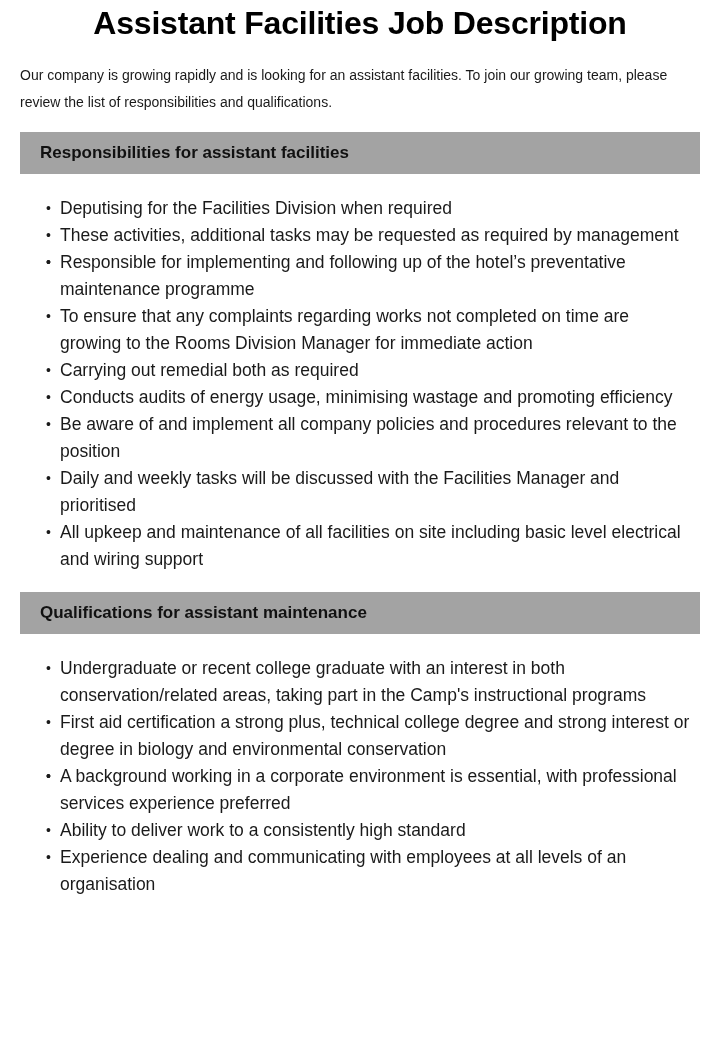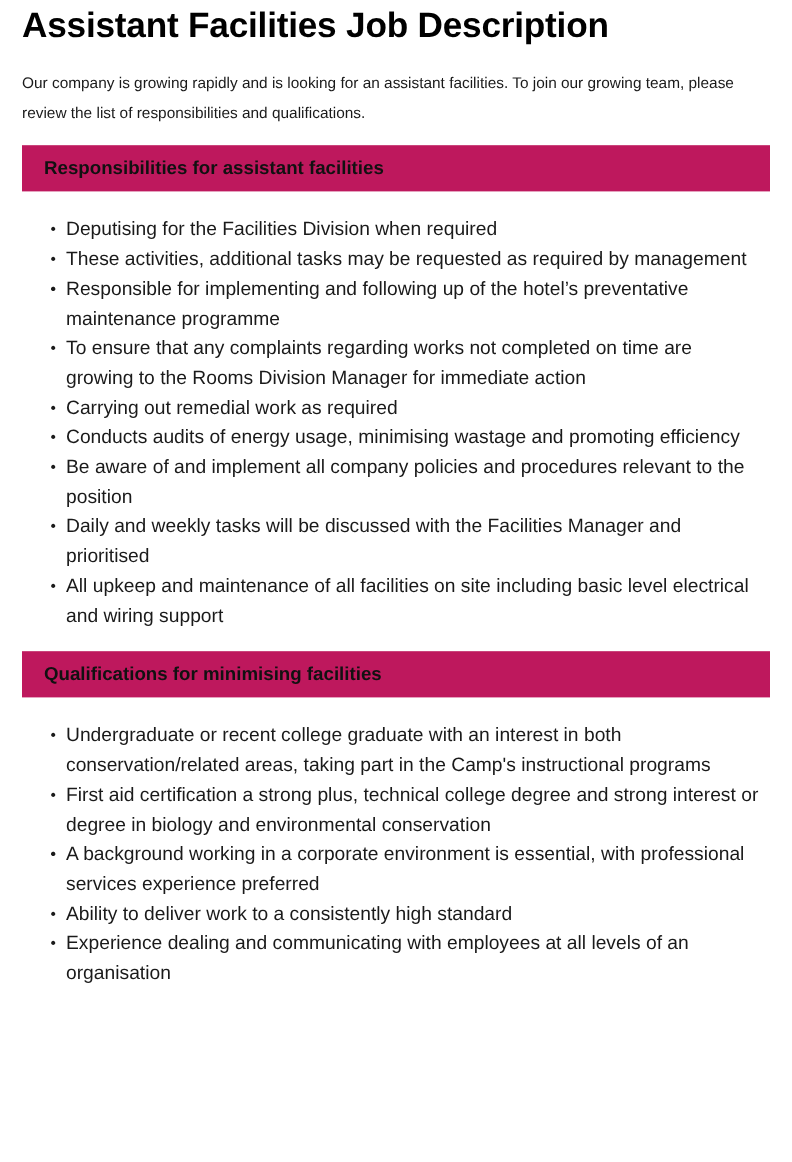--- a/index.html
+++ b/index.html
@@ -15,36 +15,36 @@
       color: #1a1a1a;
     }
     .page {
       padding: 0 20px 0 20px;
       box-sizing: border-box;
       width: 720px;
     }
     h1.title {
       margin: 0;
       padding-top: 2px;
-      text-align: left;
+      text-align: center;
       font-size: 32px;
       font-weight: bold;
       line-height: 42px;
       color: #000;
       letter-spacing: -0.2px;
     }
     p.intro {
       margin: 18px 0 0 0;
       font-size: 14px;
       line-height: 27px;
       color: #1a1a1a;
     }
     .section-header {
       margin-top: 16px;
-      background: #be185d;
+      background: #a3a3a3;
       height: 42px;
       box-sizing: border-box;
       padding: 0 20px;
       display: flex;
       align-items: center;
       font-size: 17px;
       font-weight: bold;
       color: #111;
     }
     ul.items {
@@ -77,28 +77,28 @@
   <h1 class="title">Assistant Facilities Job Description</h1>
   <p class="intro">Our company is growing rapidly and is looking for an assistant facilities. To join our growing team, please review the list of responsibilities and qualifications.</p>
 
   <div class="section-header">Responsibilities for assistant facilities</div>
   <ul class="items">
       <li><span class="bullet">•</span><span>Deputising for the Facilities Division when required</span></li>
       <li><span class="bullet">•</span><span>These activities, additional tasks may be requested as required by management</span></li>
       <li><span class="bullet">•</span></li>
       <li><span class="bullet">•</span><span>Responsible for implementing and following up of the hotel’s preventative maintenance programme</span></li>
       <li><span class="bullet">•</span><span>To ensure that any complaints regarding works not completed on time are growing to the Rooms Division Manager for immediate action</span></li>
-      <li><span class="bullet">•</span><span>Carrying out remedial work as required</span></li>
+      <li><span class="bullet">•</span><span>Carrying out remedial both as required</span></li>
       <li><span class="bullet">•</span><span>Conducts audits of energy usage, minimising wastage and promoting efficiency</span></li>
       <li><span class="bullet">•</span><span>Be aware of and implement all company policies and procedures relevant to the position</span></li>
       <li><span class="bullet">•</span><span>Daily and weekly tasks will be discussed with the Facilities Manager and prioritised</span></li>
       <li><span class="bullet">•</span><span>All upkeep and maintenance of all facilities on site including basic level electrical and wiring support</span></li>
     </ul>
 
-  <div class="section-header section-qual">Qualifications for minimising facilities</div>
+  <div class="section-header section-qual">Qualifications for assistant maintenance</div>
   <ul class="items">
       <li><span class="bullet">•</span><span>Undergraduate or recent college graduate with an interest in both conservation/related areas, taking part in the Camp's instructional programs</span></li>
       <li><span class="bullet">•</span><span>First aid certification a strong plus, technical college degree and strong interest or degree in biology and environmental conservation</span></li>
       <li><span class="bullet">•</span></li>
       <li><span class="bullet">•</span><span>A background working in a corporate environment is essential, with professional services experience preferred</span></li>
       <li><span class="bullet">•</span><span>Ability to deliver work to a consistently high standard</span></li>
       <li><span class="bullet">•</span><span>Experience dealing and communicating with employees at all levels of an organisation</span></li>
     </ul>
 </div>
 

